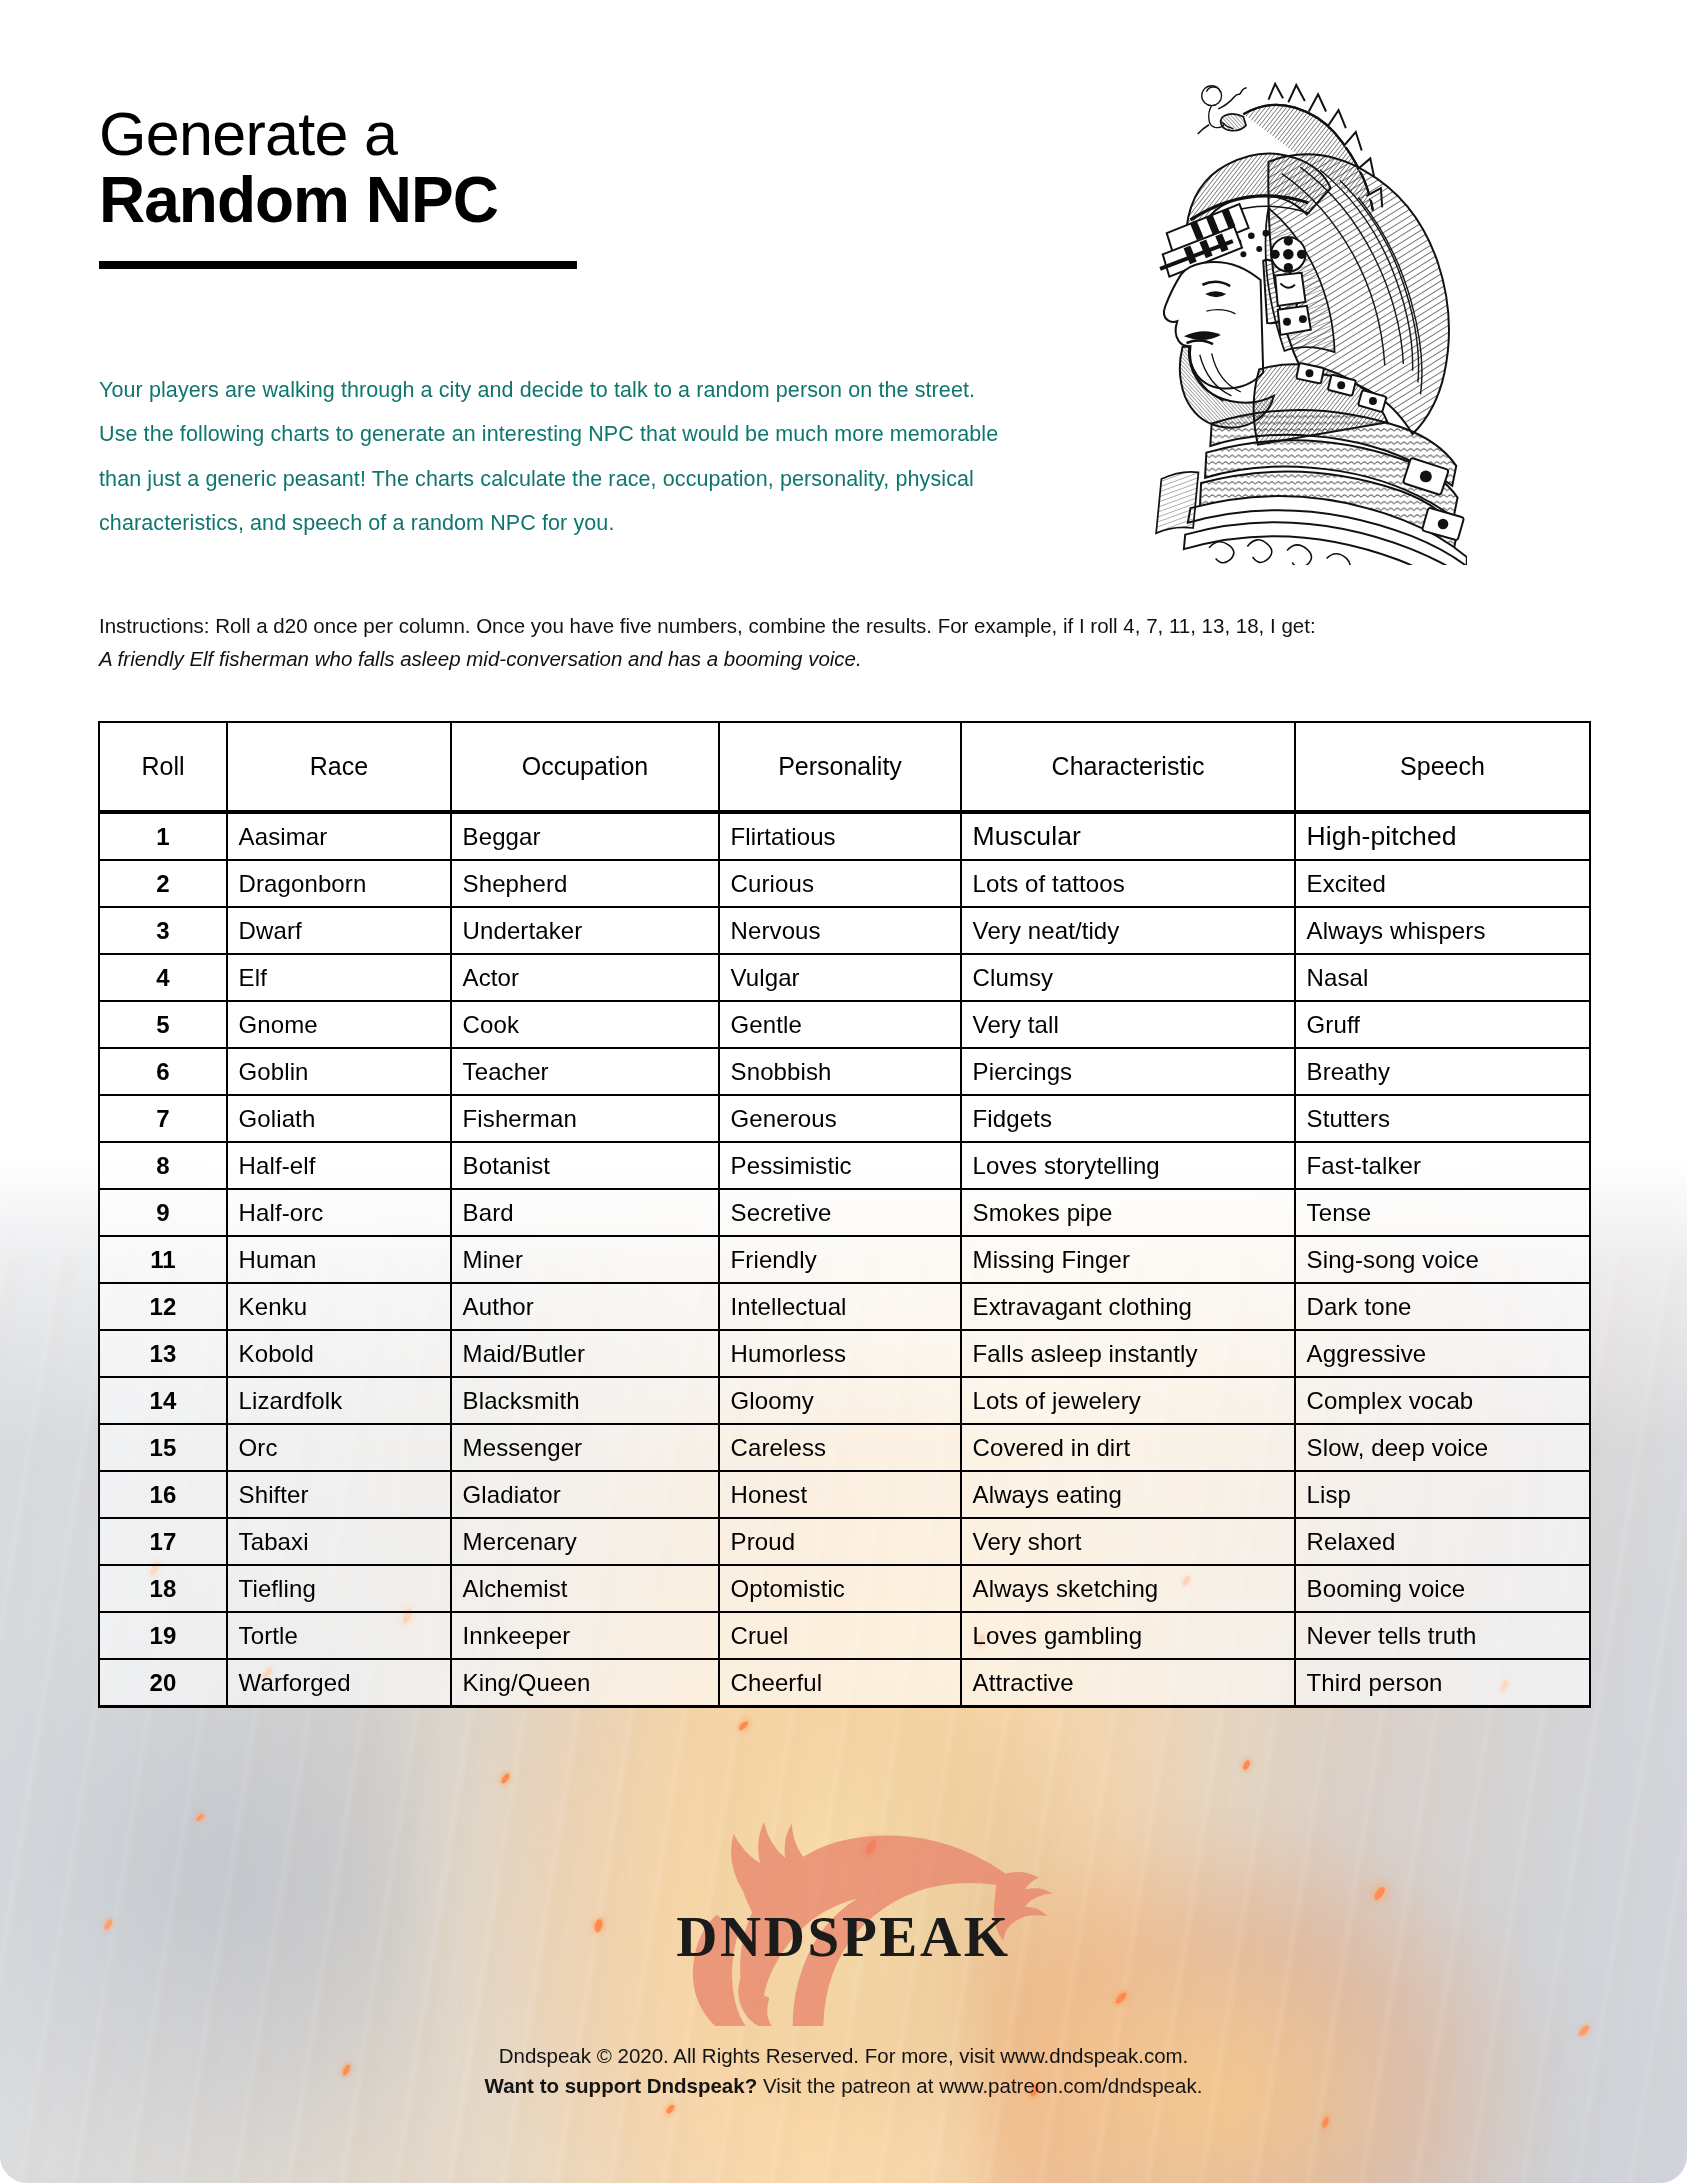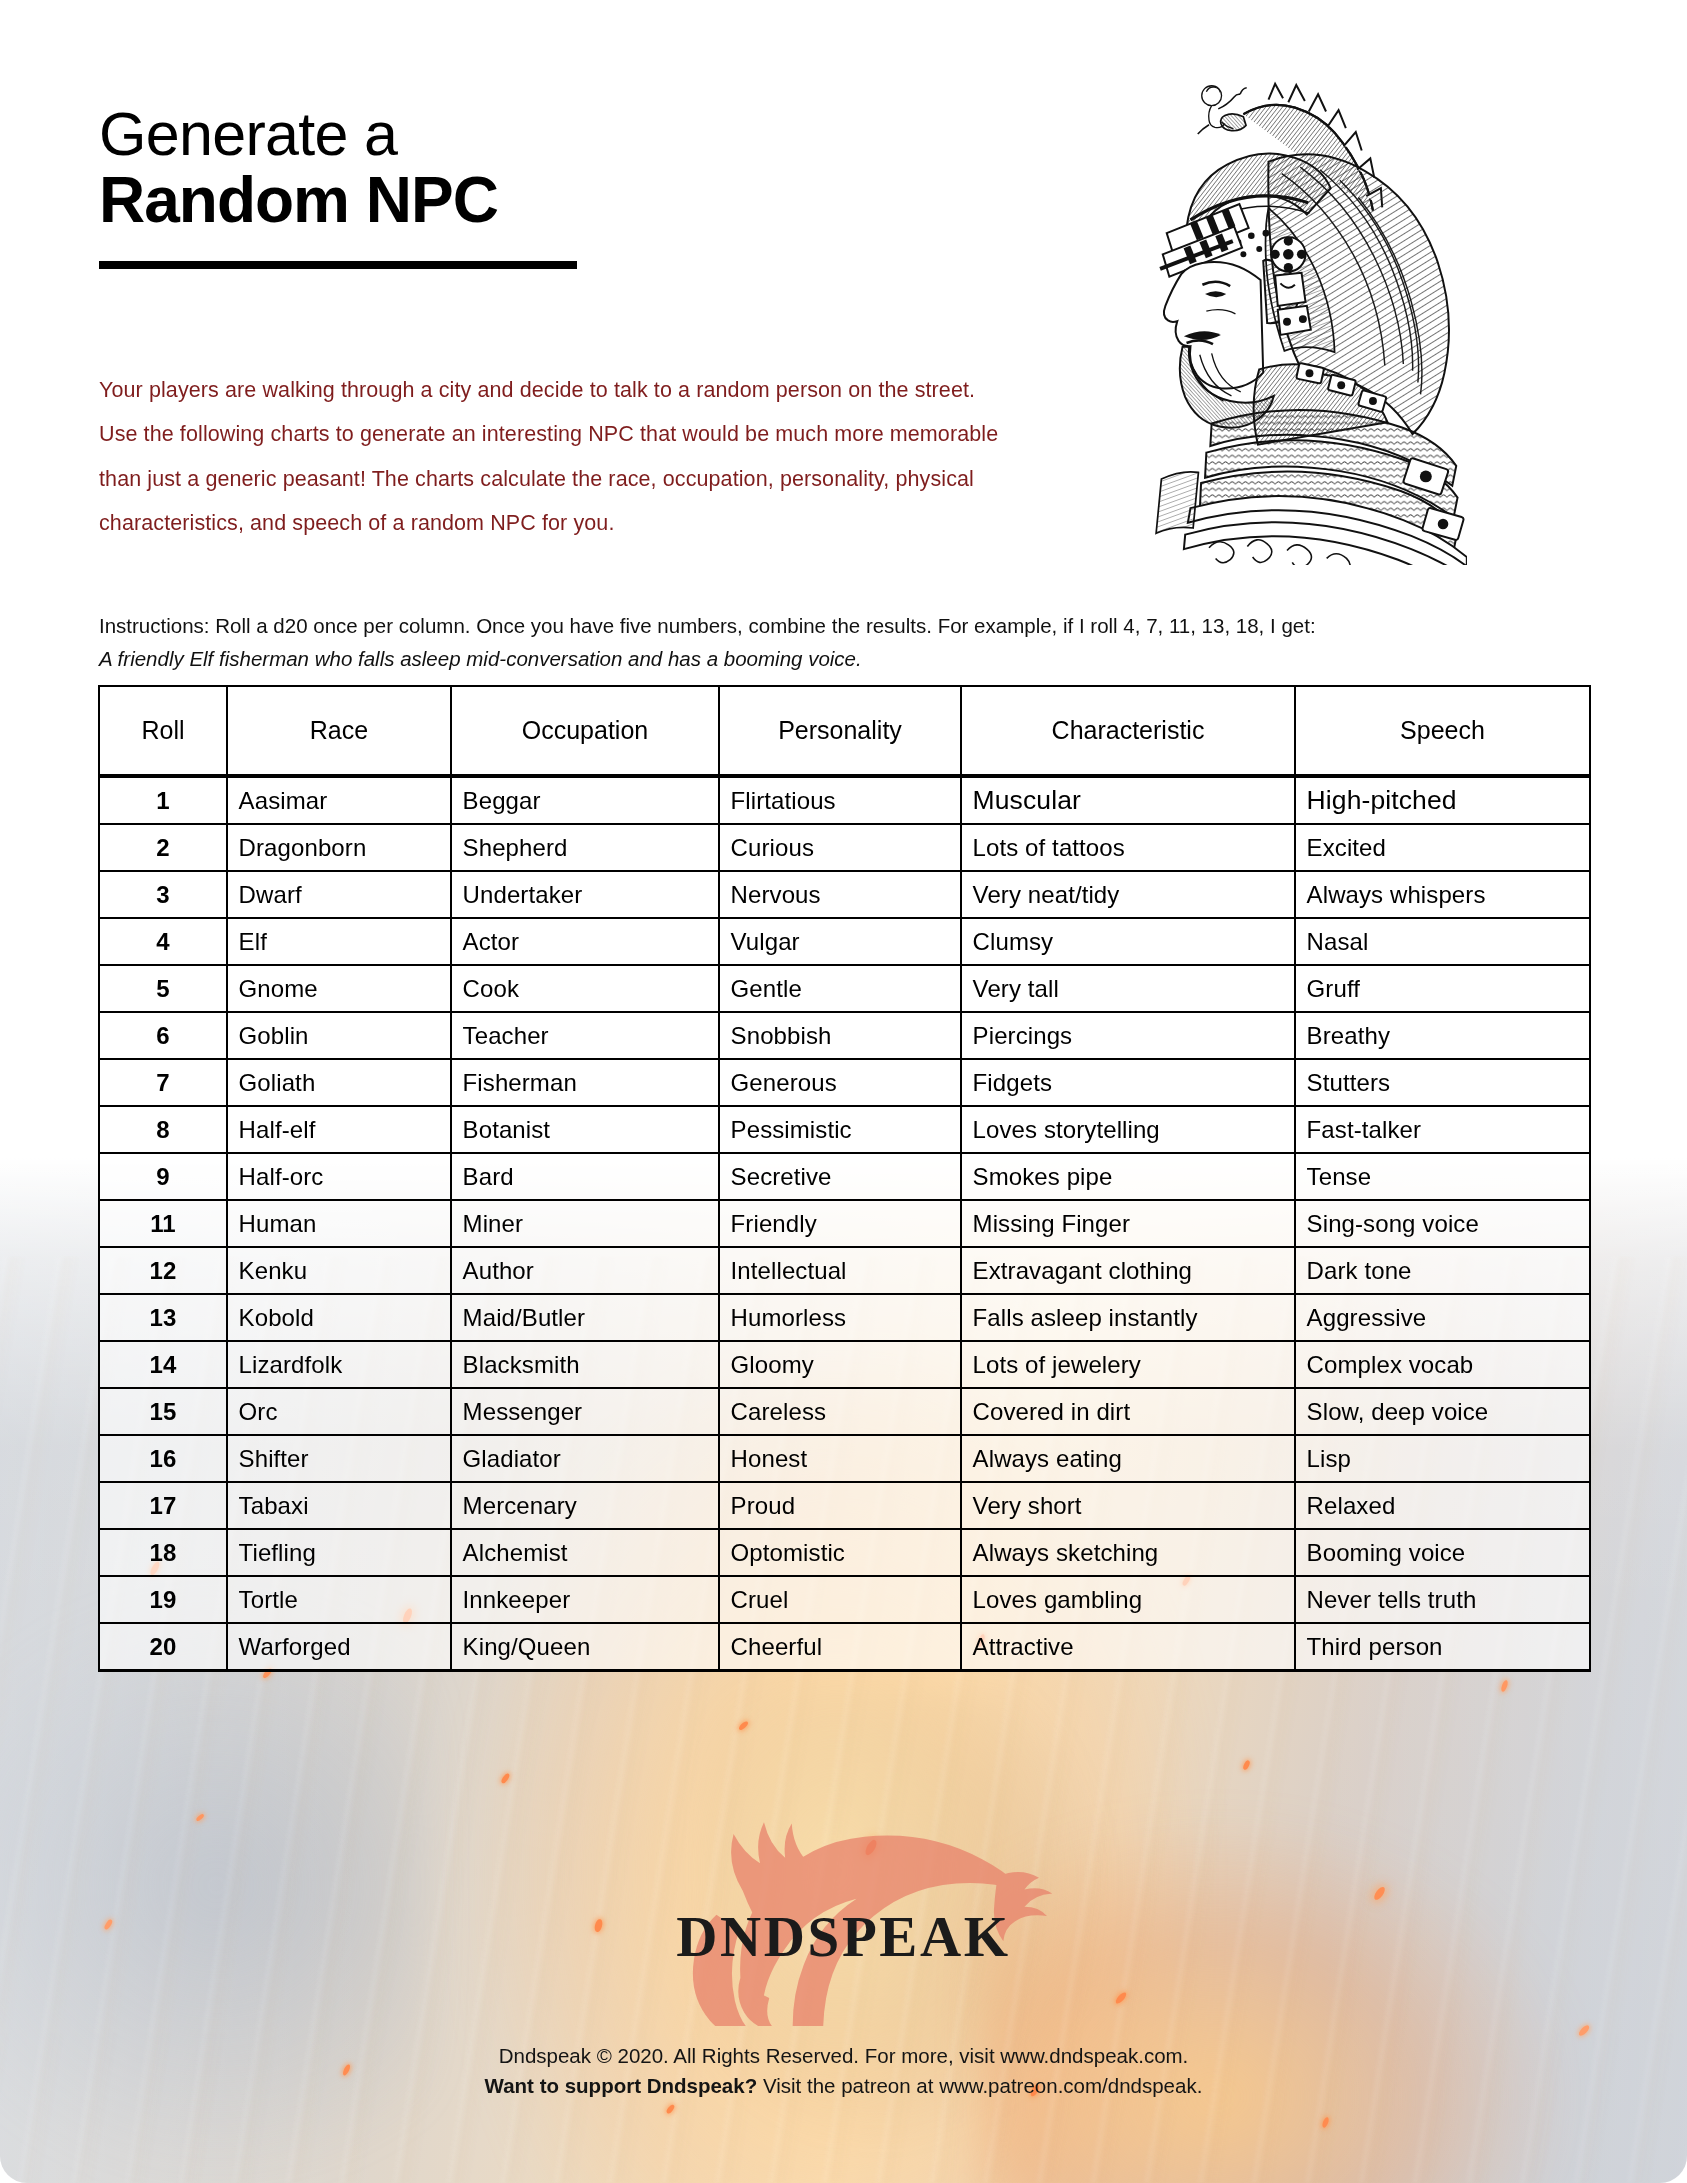--- a/index.html
+++ b/index.html
@@ -166,21 +166,21 @@
   .knight svg { width: 100%; height: 100%; display: block; }
 
   
   .intro {
     position: absolute;
     left: 99px;
     top: 368px;
     width: 906px;
     font-size: 21.5px;
     line-height: 2.06;
-    color: #7f1d1d;
+    color: #0f766e;
     font-weight: 400;
     letter-spacing: 0.1px;
   }
 
   
   .instructions {
     position: absolute;
     left: 99px;
     top: 609px;
     width: 1508px;
@@ -190,21 +190,21 @@
   }
   .instructions .example {
     font-style: italic;
     display: block;
   }
 
   
   .npc-table {
     position: absolute;
     left: 98px;
-    top: 685px;
+    top: 721px;
     width: 1491px;
     border-collapse: collapse;
     table-layout: fixed;
   }
   .npc-table col.c-roll  { width: 128px; }
   .npc-table col.c-race  { width: 224px; }
   .npc-table col.c-occ   { width: 268px; }
   .npc-table col.c-pers  { width: 242px; }
   .npc-table col.c-char  { width: 334px; }
   .npc-table col.c-spch  { width: 295px; }

